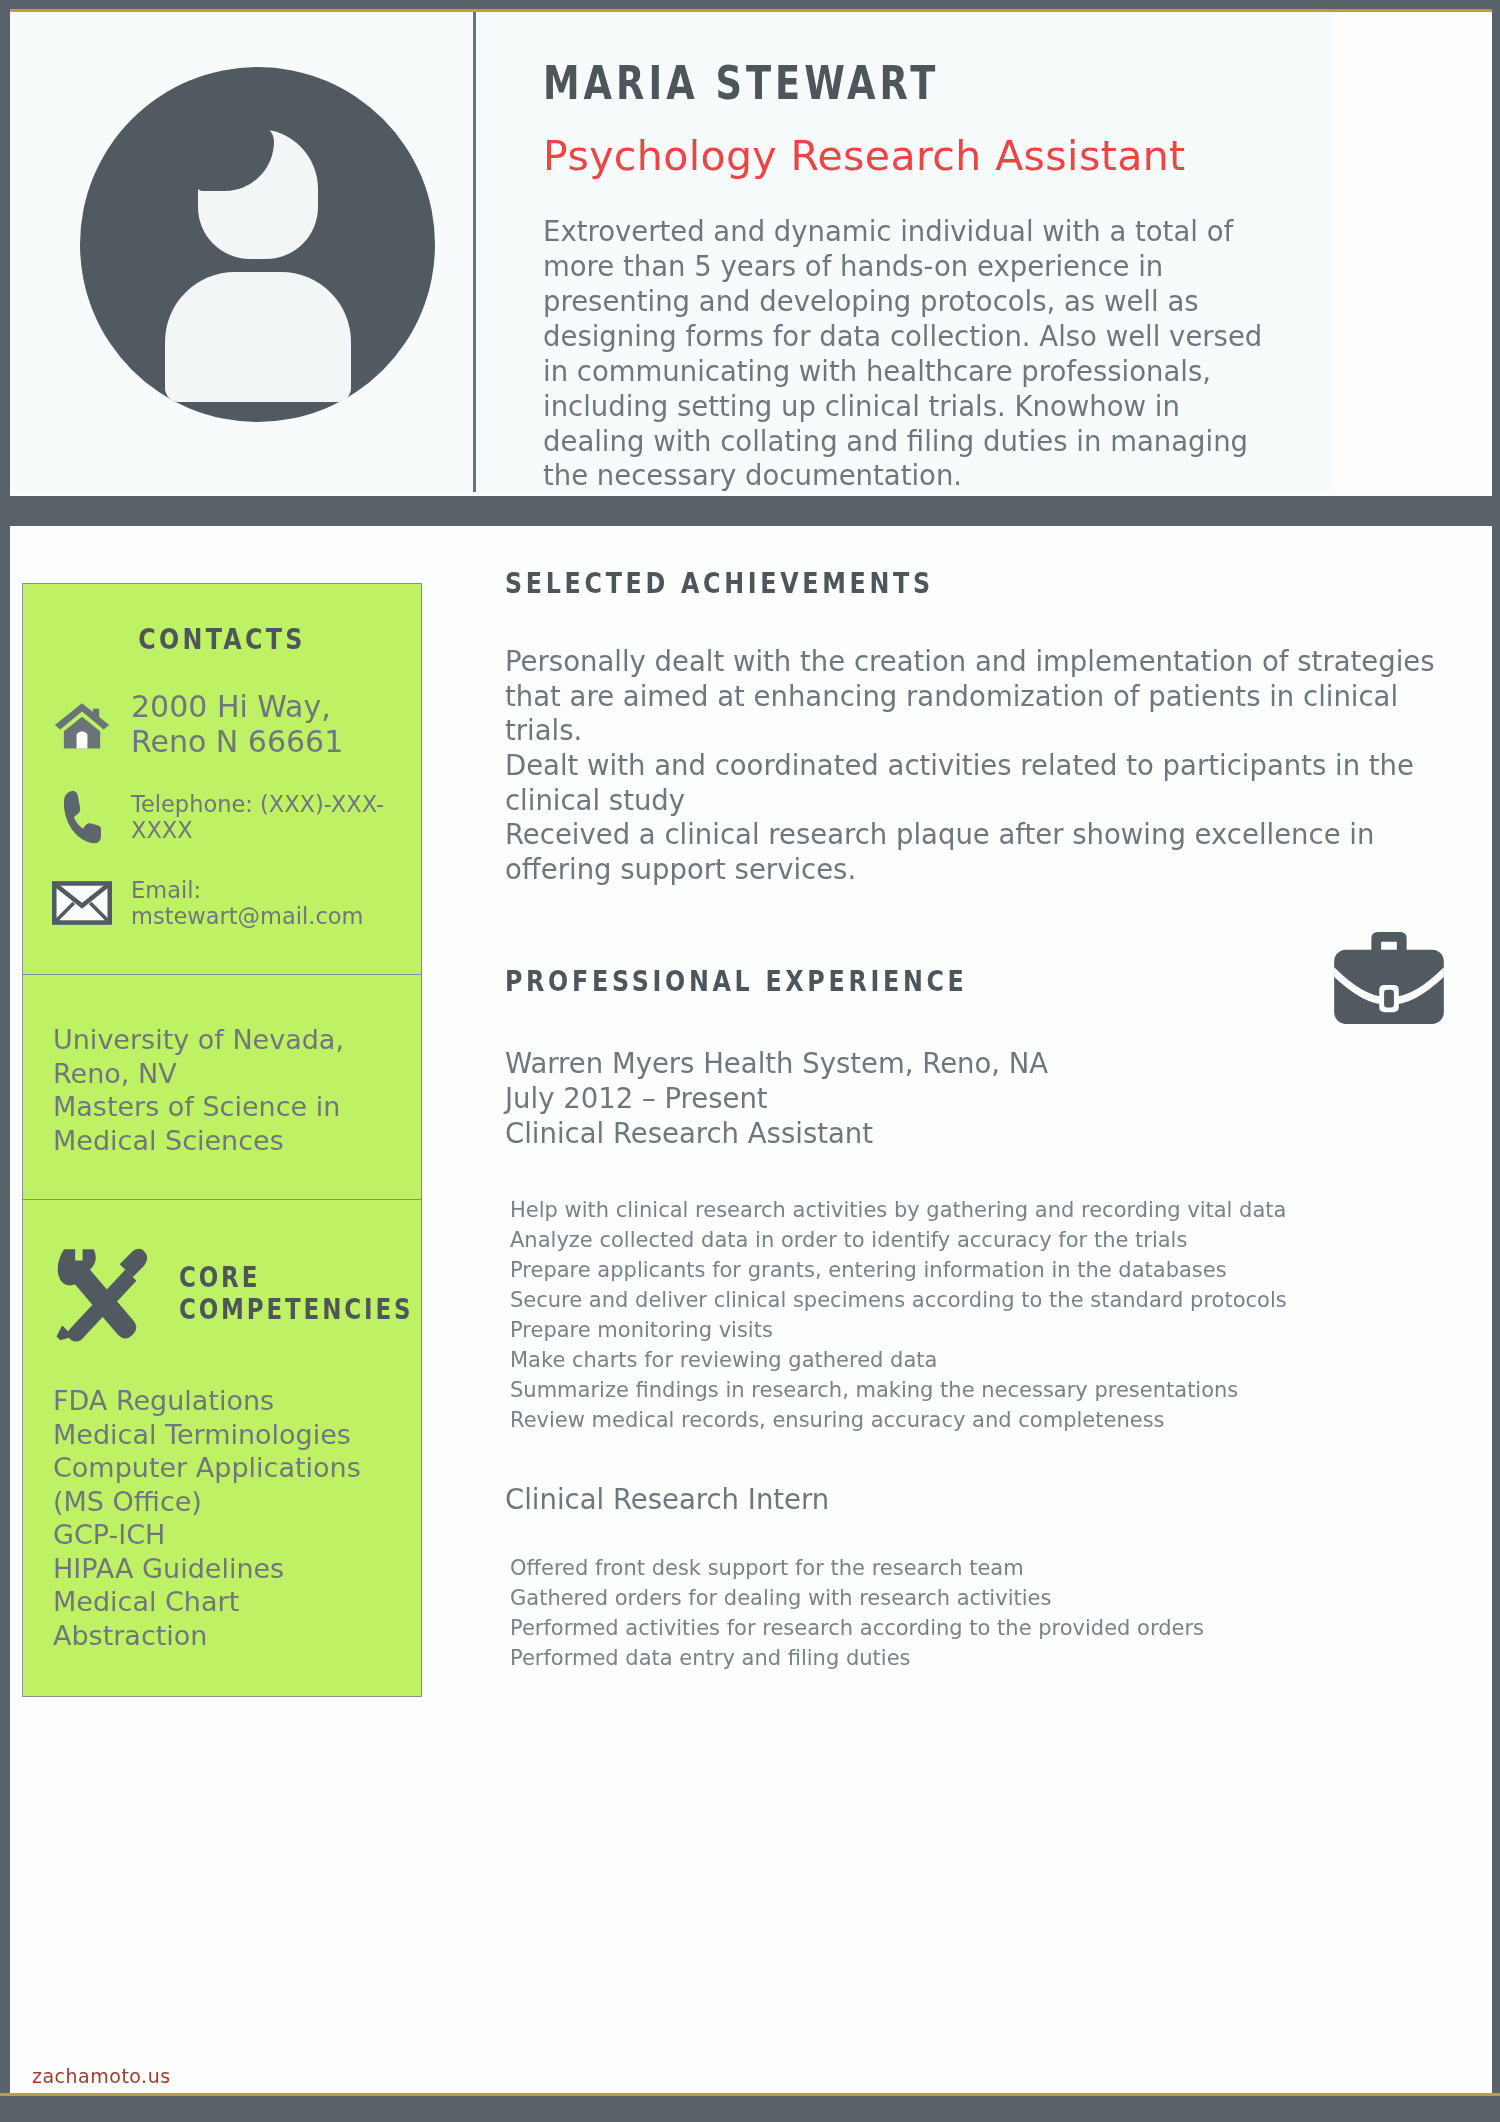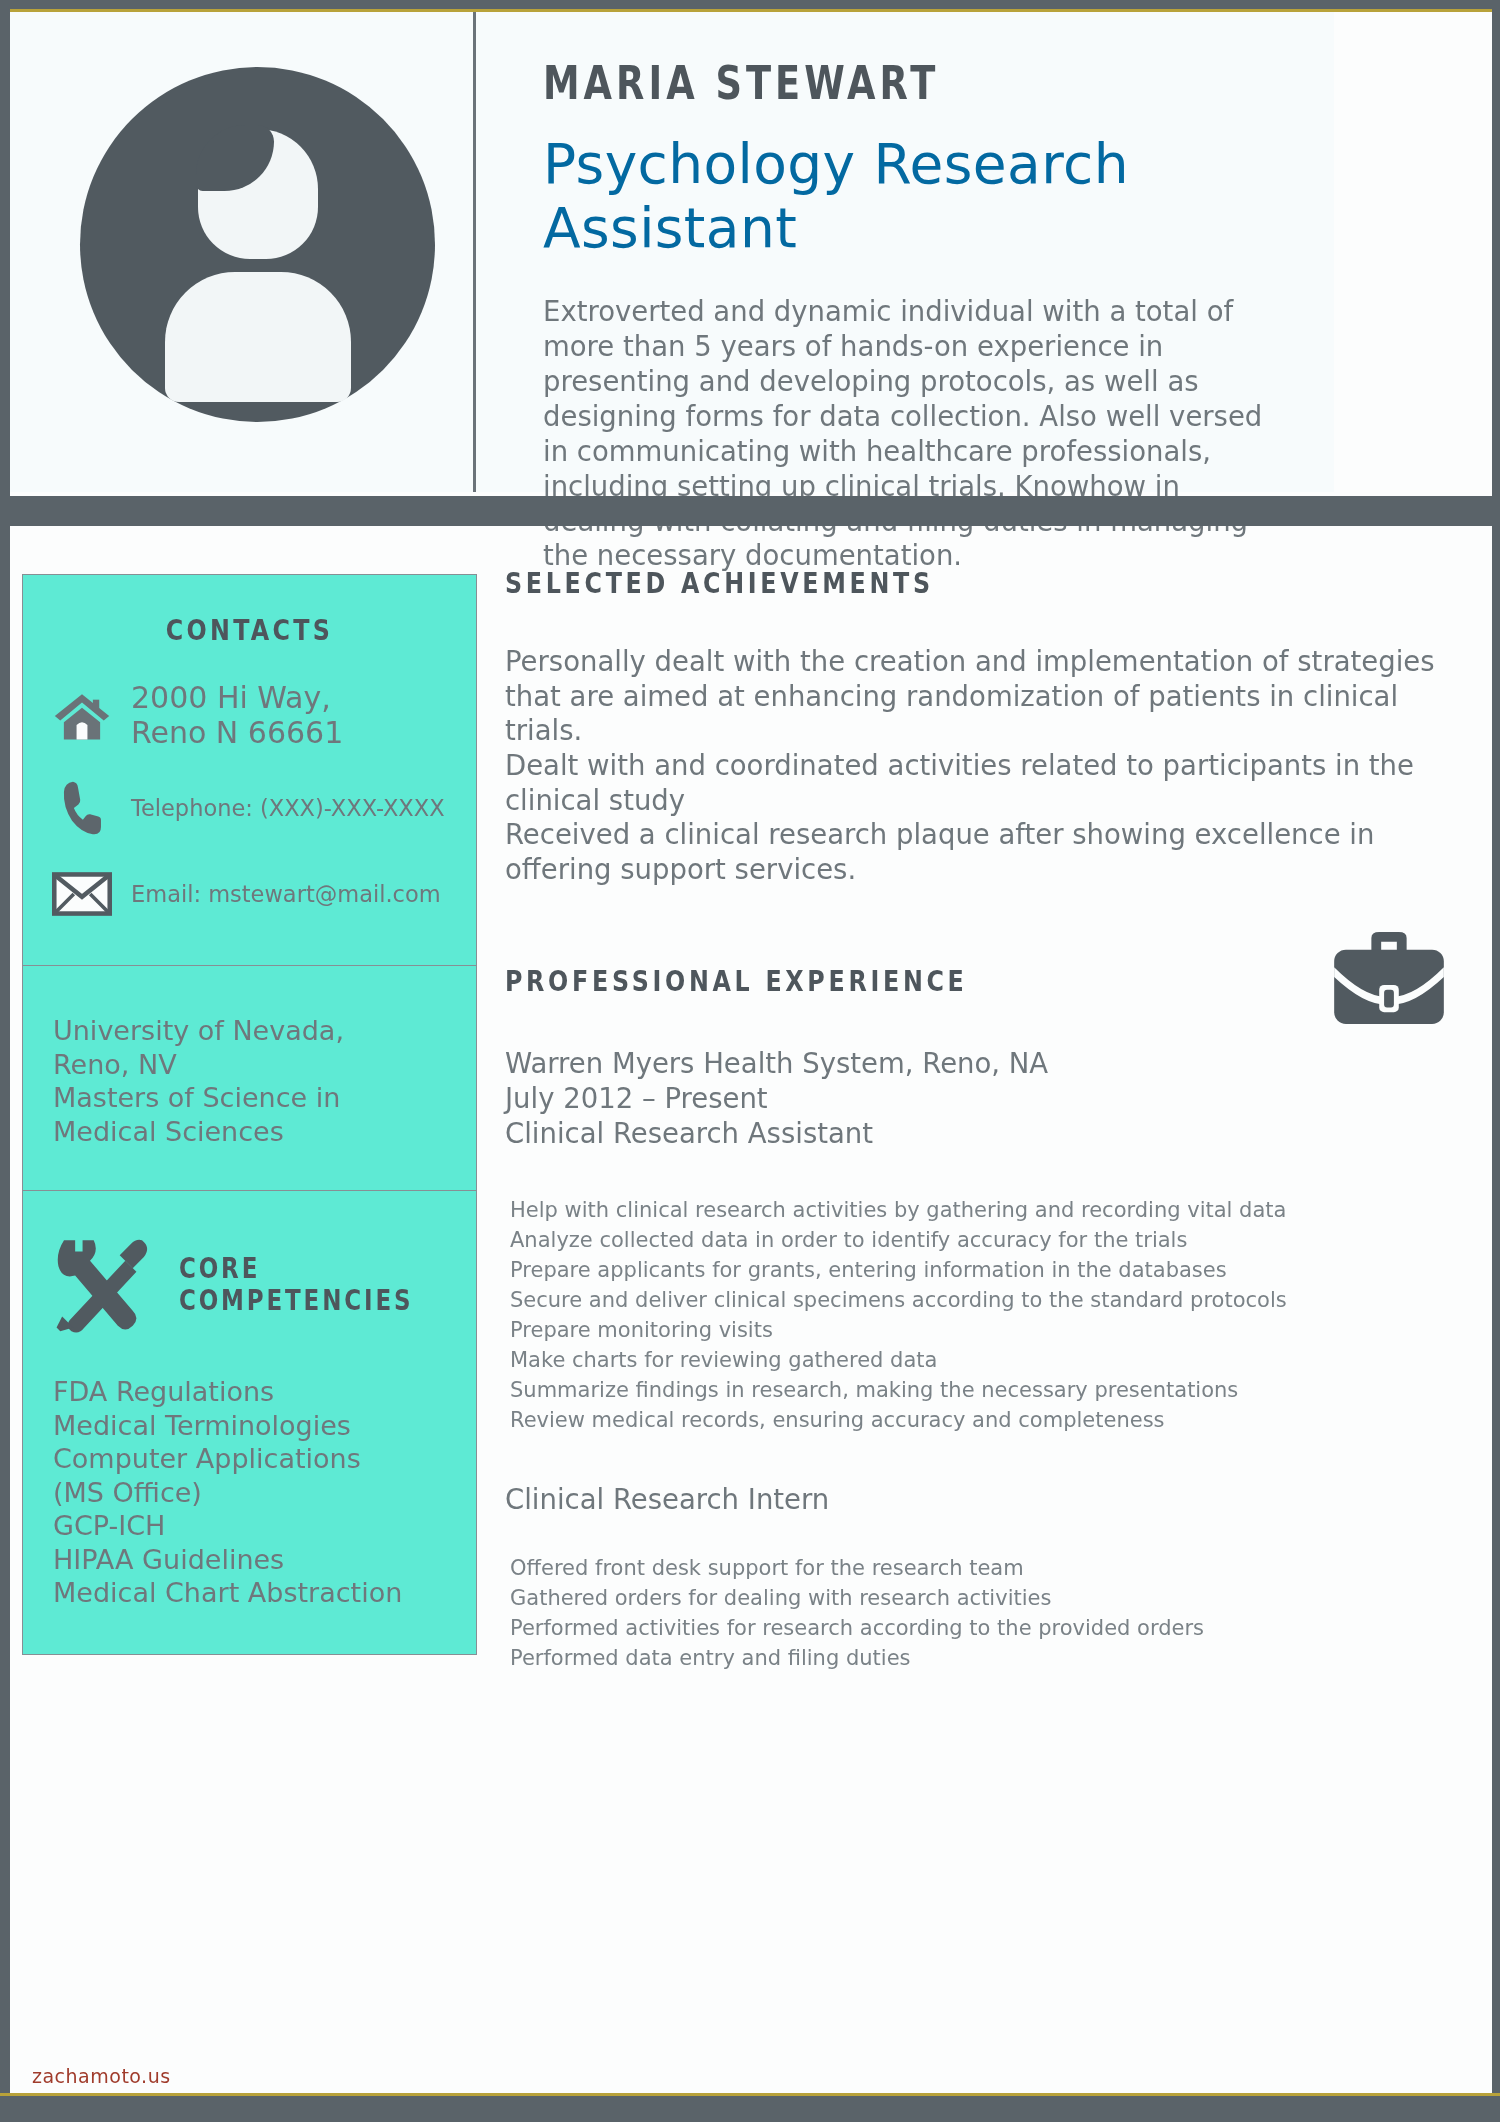--- a/index.html
+++ b/index.html
@@ -97,23 +97,23 @@
     font-size:46px;
     font-weight:bold;
     letter-spacing:5px;
     color:#4e565c;
     transform:scaleX(0.8);
     transform-origin:left center;
     white-space:nowrap;
     margin-bottom:22px;
   }
   .job-title {
-    font-size:55px;
+    font-size:41px;
     font-weight:400;
-    color:#0369a1;
+    color:#ef4444;
     letter-spacing:0.4px;
     margin-bottom:34px;
   }
   .summary {
     font-size:27.5px;
     line-height:1.27;
     color:#6f777c;
     max-width:905px;
   }
 
@@ -124,24 +124,24 @@
     background:#5a6369;
   }
 
   
   .body-area {
     position:absolute;
     left:0; top:514px; right:0; bottom:0;
   }
   .left-col {
     position:absolute;
-    left:12px; top:48px;
-    width:455px;
+    left:12px; top:57px;
+    width:400px;
     border:1.5px solid #878f94;
-    background:#5eead4;
+    background:#bef264;
   }
   .lc-section { padding:0 28px; }
   .lc-divider { height:1.5px; background:#878f94; }
 
   .contacts-title {
     font-size:29px; font-weight:bold; letter-spacing:4px;
     color:#4e565c; text-align:center;
     transform:scaleX(0.82);
     padding:38px 0 34px 0;
   }

